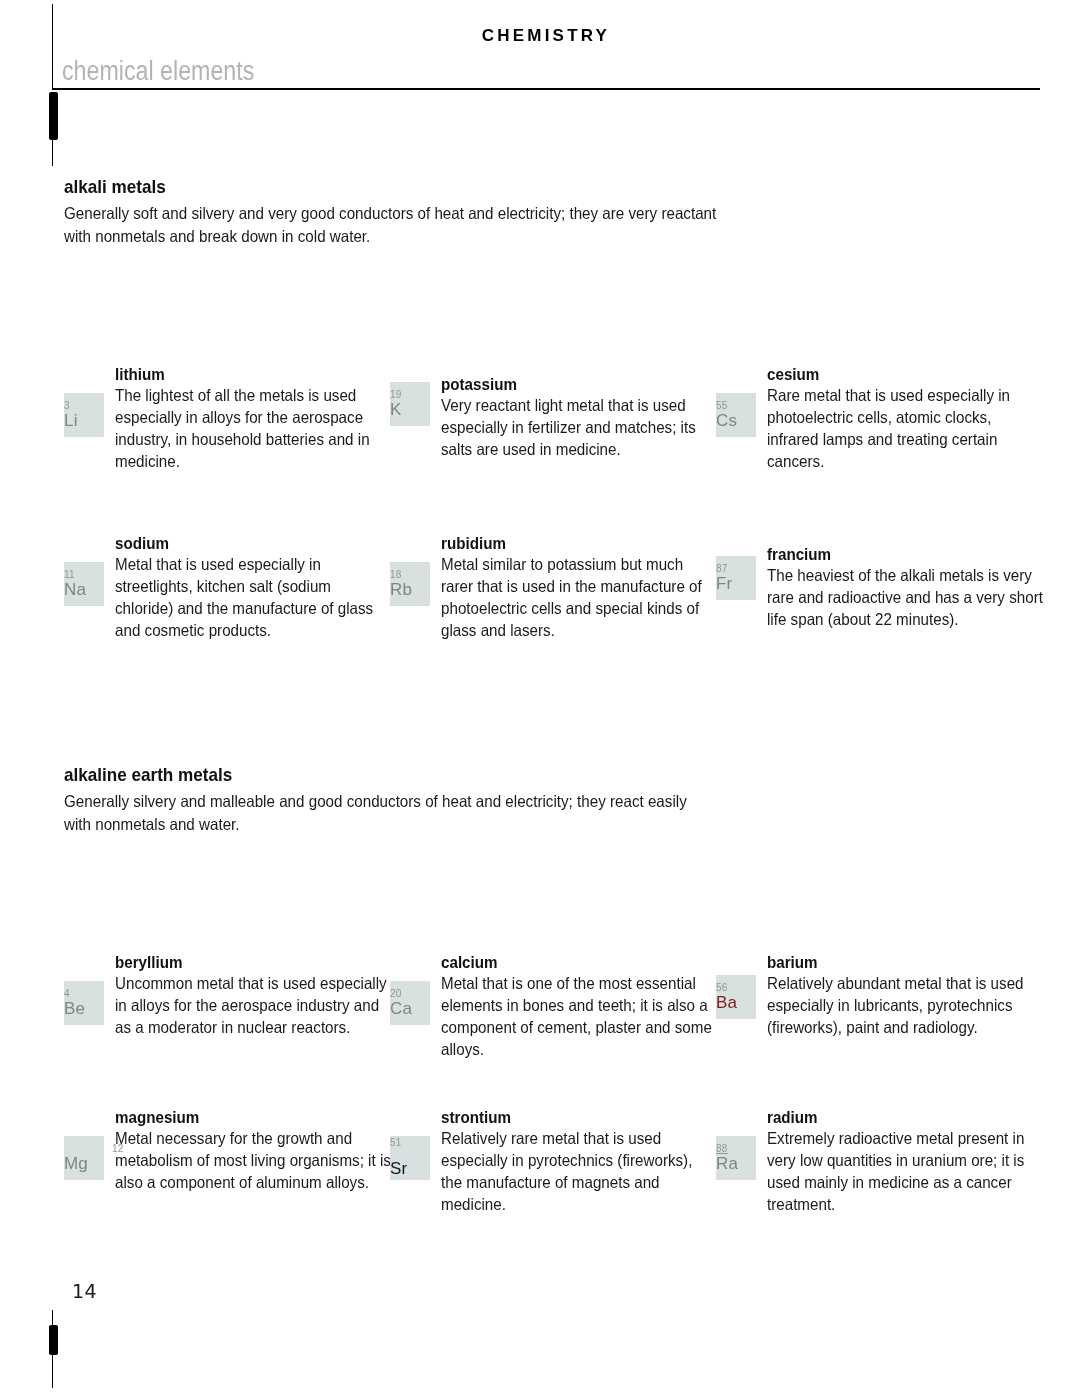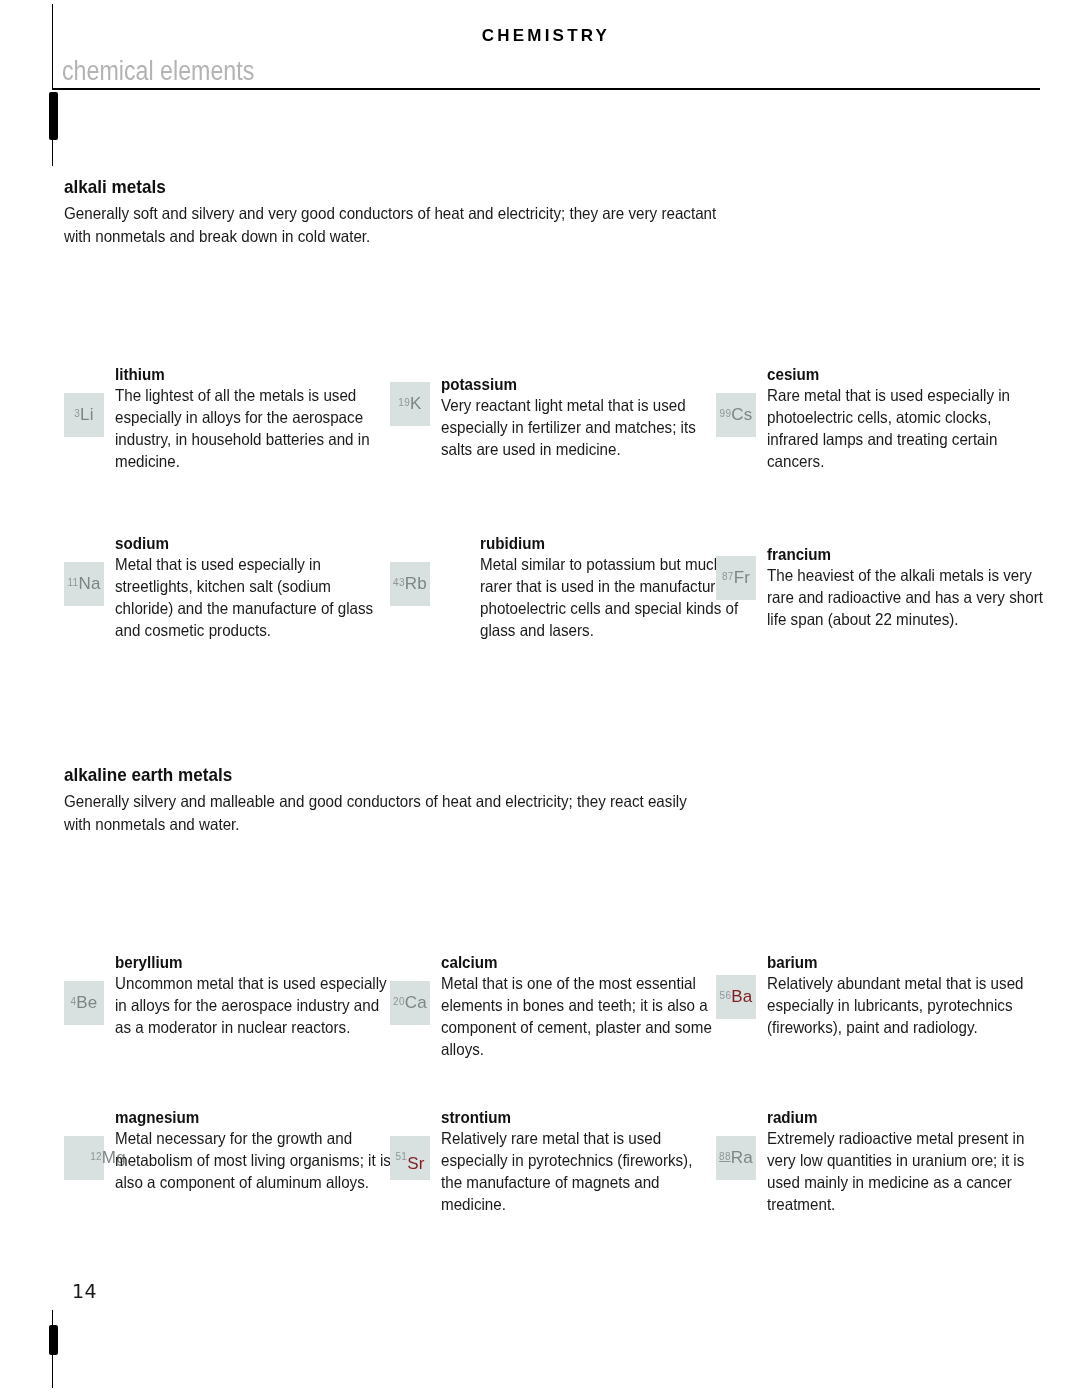--- a/index.html
+++ b/index.html
@@ -159,22 +159,21 @@
   .cell.c1 { left: 326px; }
   .cell.c2 { left: 652px; }
 
   .tile {
     position: absolute;
     left: 0;
     width: 40px;
     height: 44px;
     background: #d9e0e0;
     display: flex;
-    flex-direction: row;
-    align-items: center;
+    flex-direction: column;
     justify-content: center;
     line-height: 1;
   }
   .tile .num {
     font-size: 10px;
     color: #8e9696;
     margin-bottom: 1px;
     letter-spacing: 0.3px;
   }
   .tile .sym {
@@ -241,21 +240,21 @@
                 <span class="num" style="color: rgb(142, 150, 150);">19</span>
                 <span class="sym" style="color: rgb(125, 133, 133);">K</span>
               </div>
               <div class="entry" style="top: 10px;">
                 <div class="el-name">potassium</div>
                 <div class="el-desc">Very reactant light metal that is used especially in fertilizer and matches; its salts are used in medicine.</div>
               </div>
             </div>
             <div class="cell c2">
               <div class="tile" style="top: 28px; background: rgb(217, 224, 224);">
-                <span class="num" style="color: rgb(142, 150, 150);">99</span>
+                <span class="num" style="color: rgb(142, 150, 150);">55</span>
                 <span class="sym" style="color: rgb(125, 133, 133);">Cs</span>
               </div>
               <div class="entry" style="top: 0px;">
                 <div class="el-name">cesium</div>
                 <div class="el-desc">Rare metal that is used especially in photoelectric cells, atomic clocks, infrared lamps and treating certain cancers.</div>
               </div>
             </div>
           </div>
           <div class="row" style="position: absolute; top: 285px;">
             <div class="cell c0">
@@ -263,24 +262,24 @@
                 <span class="num" style="color: rgb(142, 150, 150);">11</span>
                 <span class="sym" style="color: rgb(125, 133, 133);">Na</span>
               </div>
               <div class="entry" style="top: 0px;">
                 <div class="el-name">sodium</div>
                 <div class="el-desc">Metal that is used especially in streetlights, kitchen salt (sodium chloride) and the manufacture of glass and cosmetic products.</div>
               </div>
             </div>
             <div class="cell c1">
               <div class="tile" style="top: 28px; background: rgb(217, 224, 224);">
-                <span class="num" style="color: rgb(142, 150, 150);">43</span>
+                <span class="num" style="color: rgb(142, 150, 150);">18</span>
                 <span class="sym" style="color: rgb(125, 133, 133);">Rb</span>
               </div>
-              <div class="entry" style="top: 0px; margin-left: 39px;">
+              <div class="entry" style="top: 0px;">
                 <div class="el-name">rubidium</div>
                 <div class="el-desc">Metal similar to potassium but much rarer that is used in the manufacture of photoelectric cells and special kinds of glass and lasers.</div>
               </div>
             </div>
             <div class="cell c2">
               <div class="tile" style="top: 22px; background: rgb(217, 224, 224);">
                 <span class="num" style="color: rgb(142, 150, 150);">87</span>
                 <span class="sym" style="color: rgb(125, 133, 133);">Fr</span>
               </div>
               <div class="entry" style="top: 11px;">
@@ -334,21 +333,21 @@
                 <span class="sym" style="color: rgb(125, 133, 133);">Mg</span>
               </div>
               <div class="entry" style="top: 0px;">
                 <div class="el-name">magnesium</div>
                 <div class="el-desc">Metal necessary for the growth and metabolism of most living organisms; it is also a component of aluminum alloys.</div>
               </div>
             </div>
             <div class="cell c1">
               <div class="tile" style="top: 28px; background: rgb(217, 224, 224);">
                 <span class="num" style="color: rgb(142, 150, 150);">51</span>
-                <span class="sym" style="color: #7f1d1d; margin-top: 11px;">Sr</span>
+                <span class="sym" style="color: #0f172a; margin-top: 11px;">Sr</span>
               </div>
               <div class="entry" style="top: 0px;">
                 <div class="el-name">strontium</div>
                 <div class="el-desc">Relatively rare metal that is used especially in pyrotechnics (fireworks), the manufacture of magnets and medicine.</div>
               </div>
             </div>
             <div class="cell c2">
               <div class="tile" style="top: 28px; background: rgb(217, 224, 224);">
                 <span class="num" style="color: rgb(142, 150, 150); text-decoration: underline;">88</span>
                 <span class="sym" style="color: rgb(125, 133, 133);">Ra</span>

